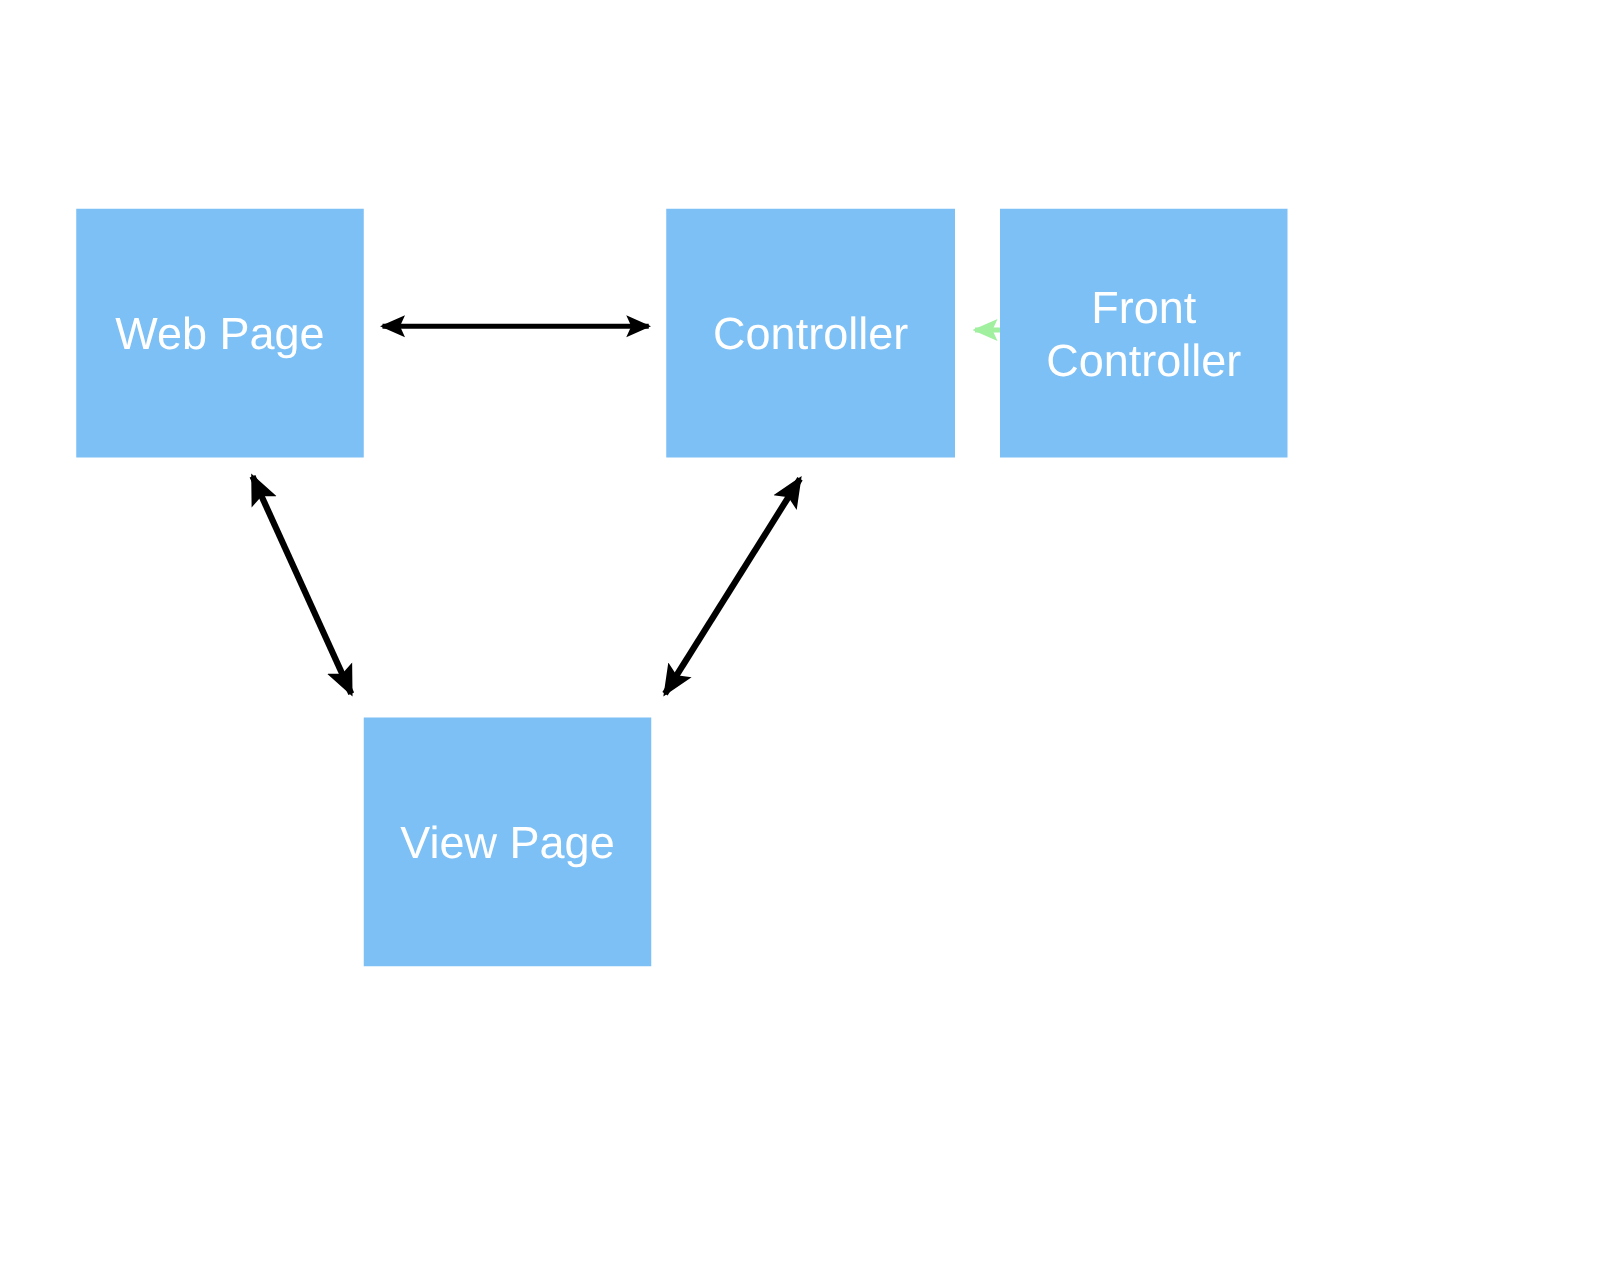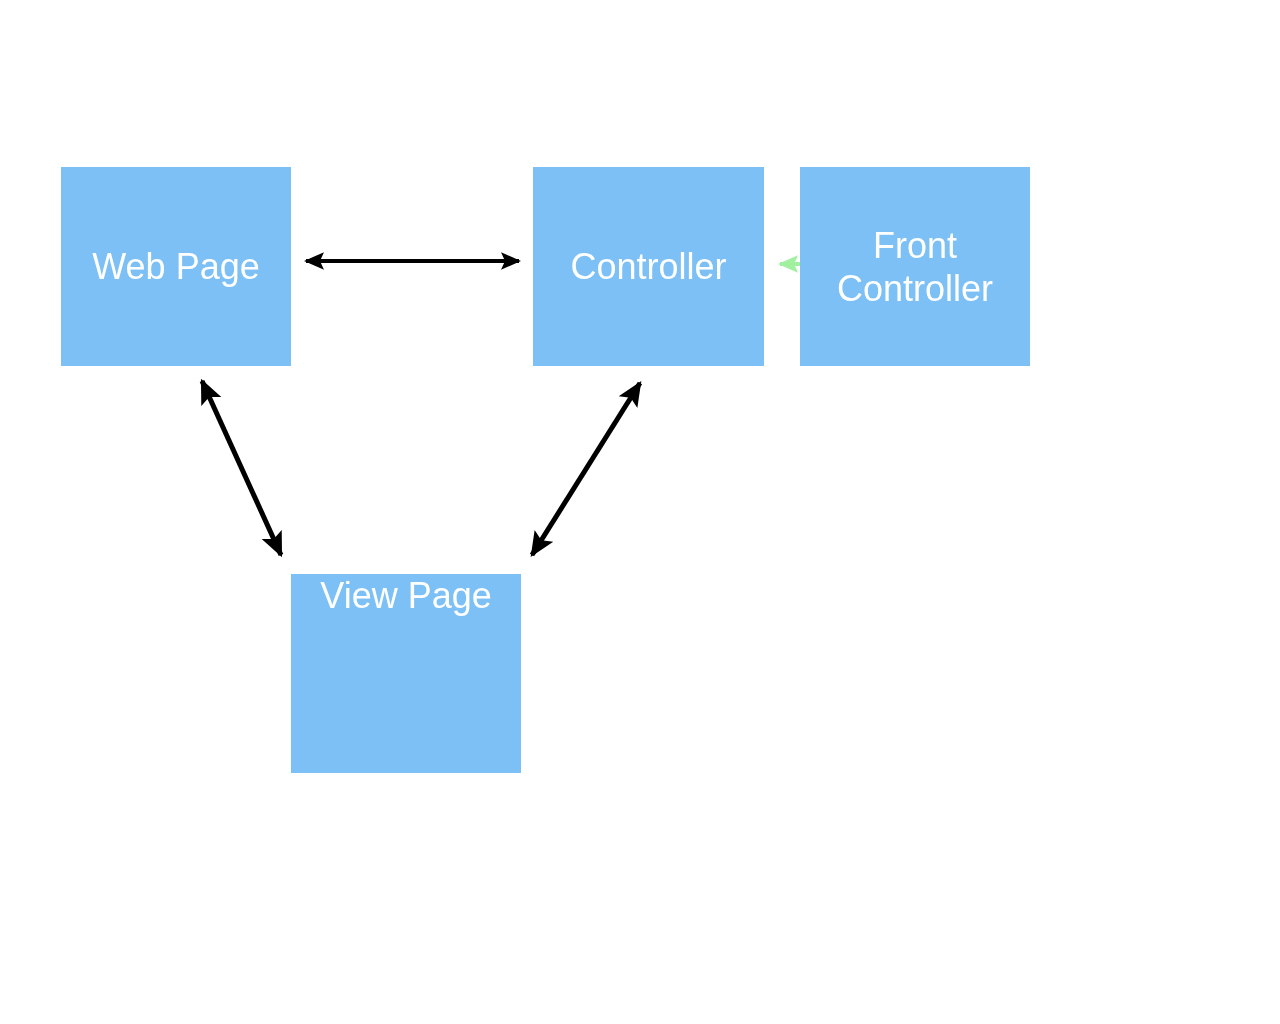--- a/index.html
+++ b/index.html
@@ -53,20 +53,21 @@
     top: 167px;
     width: 230px;
     height: 199px;
   }
   #node-view-page {
     left: 291px;
     top: 574px;
     width: 230px;
     height: 199px;
     align-items: flex-start;
+    padding-top: 78px;
   }
   #edges {
     position: absolute;
     left: 0;
     top: 0;
     width: 1280px;
     height: 1024px;
     pointer-events: none;
   }
 </style>

